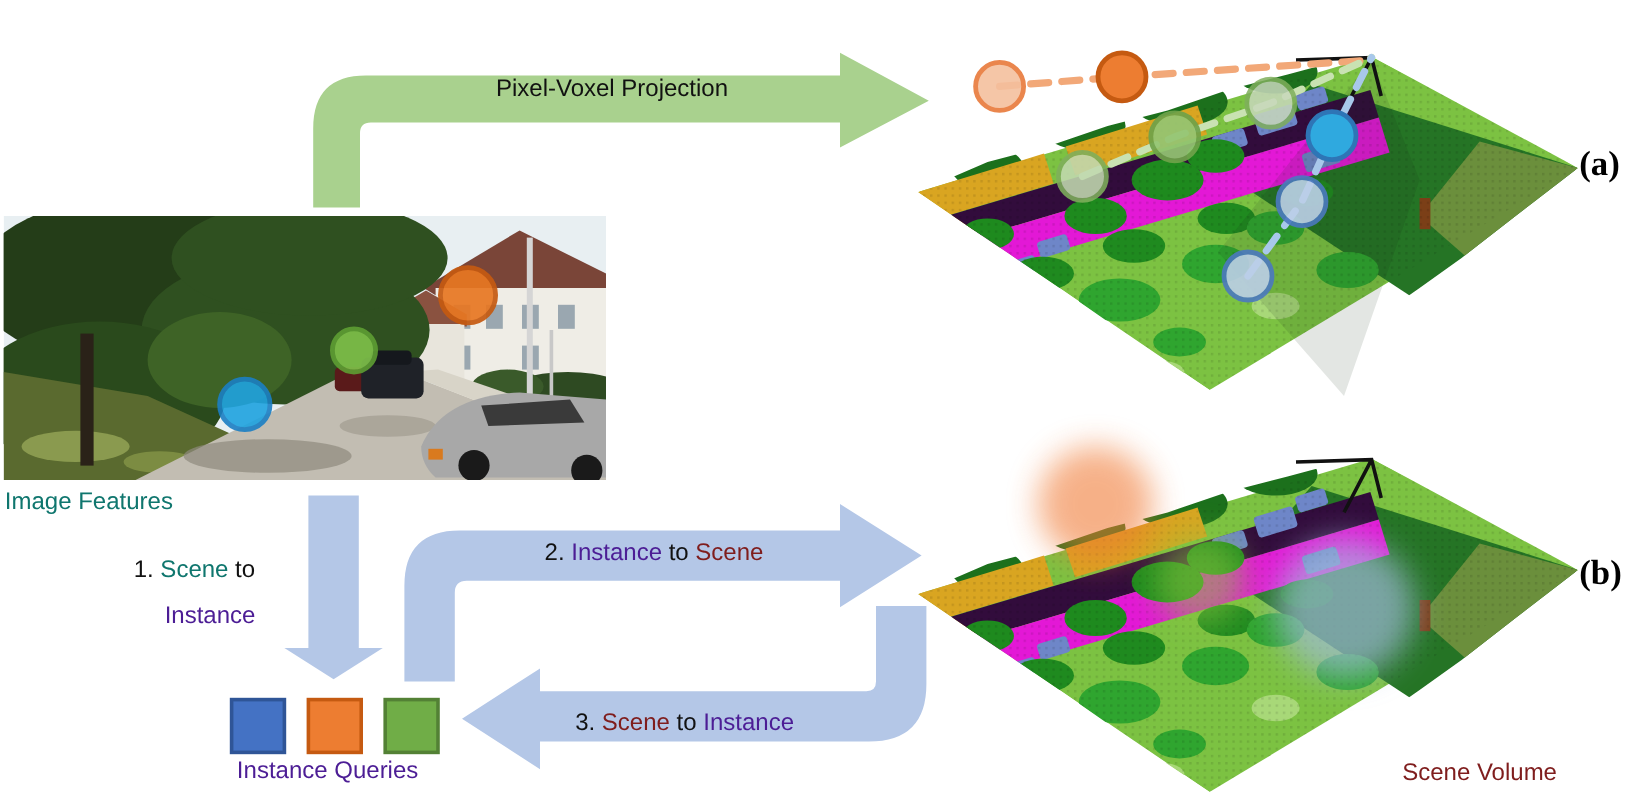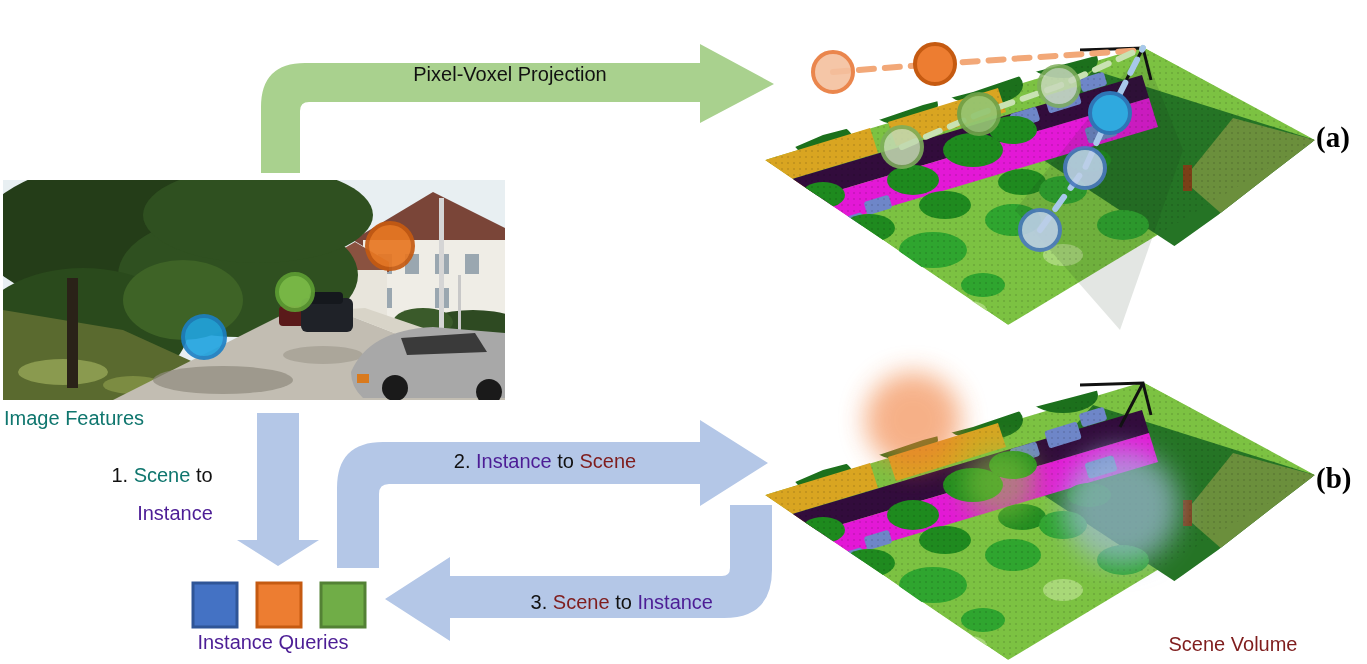--- a/index.html
+++ b/index.html
@@ -194,21 +194,21 @@
 
 <div class="label center step" style="left:62px;top:456px;width:200px;">
   <div><span>1.</span> <span class="c-blue">Scene</span> <span>to</span></div>
   <div class="l2 c-red">Instance</div>
 </div>
 
 <div class="label center" style="left:400px;top:449px;width:290px;">
   <span>2.</span> <span class="c-red">Instance</span> <span>to</span> <span class="c-green">Scene</span>
 </div>
 
-<div class="label center" style="left:428px;top:590px;width:285px;text-align:right;">
+<div class="label center" style="left:428px;top:590px;width:285px;">
   <span>3.</span> <span class="c-green">Scene</span> <span>to</span> <span class="c-red">Instance</span>
 </div>
 
 <div class="label center c-green" style="left:1128px;top:632px;width:210px;">Scene Volume</div>
 
 <div class="label center c-red" style="left:158px;top:630px;width:230px;">Instance Queries</div>
 
 <div class="label serif-label" style="left:1316px;top:120px;">(a)</div>
 
 <div class="label serif-label" style="left:1316px;top:461px;">(b)</div>

